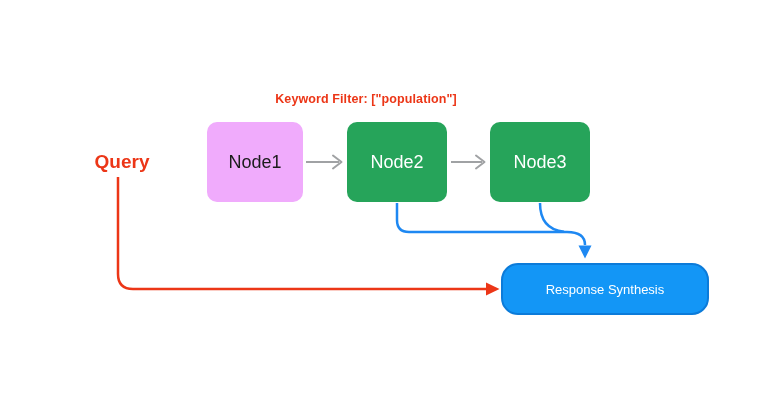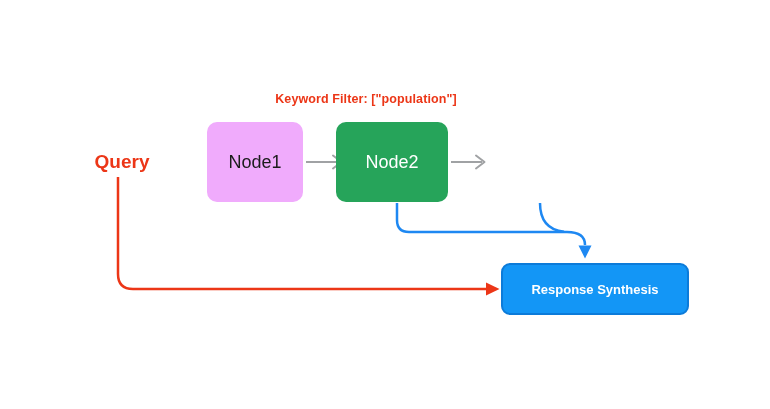--- a/index.html
+++ b/index.html
@@ -60,38 +60,38 @@
   }
   .node-light {
     background: #f0abfc;
     color: #1c1c1c;
   }
   .node-dark {
     background: #26a45a;
     color: #ffffff;
   }
   .node1 { left: 207px; width: 96px; }
-  .node2 { left: 336px; width: 112px; }
+  .node2 { left: 347px; width: 100px; }
   .node3 { left: 490px; width: 100px; }
   .response-box {
     position: absolute;
     left: 501px;
     top: 263px;
-    width: 188px;
+    width: 208px;
     height: 52px;
     box-sizing: border-box;
     background: #1396f6;
     border: 2px solid #0c7bd9;
-    border-radius: 9px;
+    border-radius: 17px;
     display: flex;
     align-items: center;
     justify-content: center;
     color: #ffffff;
     font-size: 13px;
-    font-weight: bold;
+    font-weight: normal;
     z-index: 2;
   }
 </style>
 </head>
 <body>
 
 <div class="stage">
 
   <svg class="edges-layer" viewBox="0 0 770 409" xmlns="http://www.w3.org/2000/svg">
 
@@ -125,18 +125,21 @@
   <div class="label query-label">Query</div>
 
   <div class="node node-light node1">
     <span>Node1</span>
   </div>
 
   <div class="node node-dark node2">
     <span>Node2</span>
   </div>
 
+  <div class="node node-dark node3">
+    <span>Node3</span>
+  </div>
 
   <div class="response-box">
     <span>Response Synthesis</span>
   </div>
 
 </div>
 
 </body></html>

